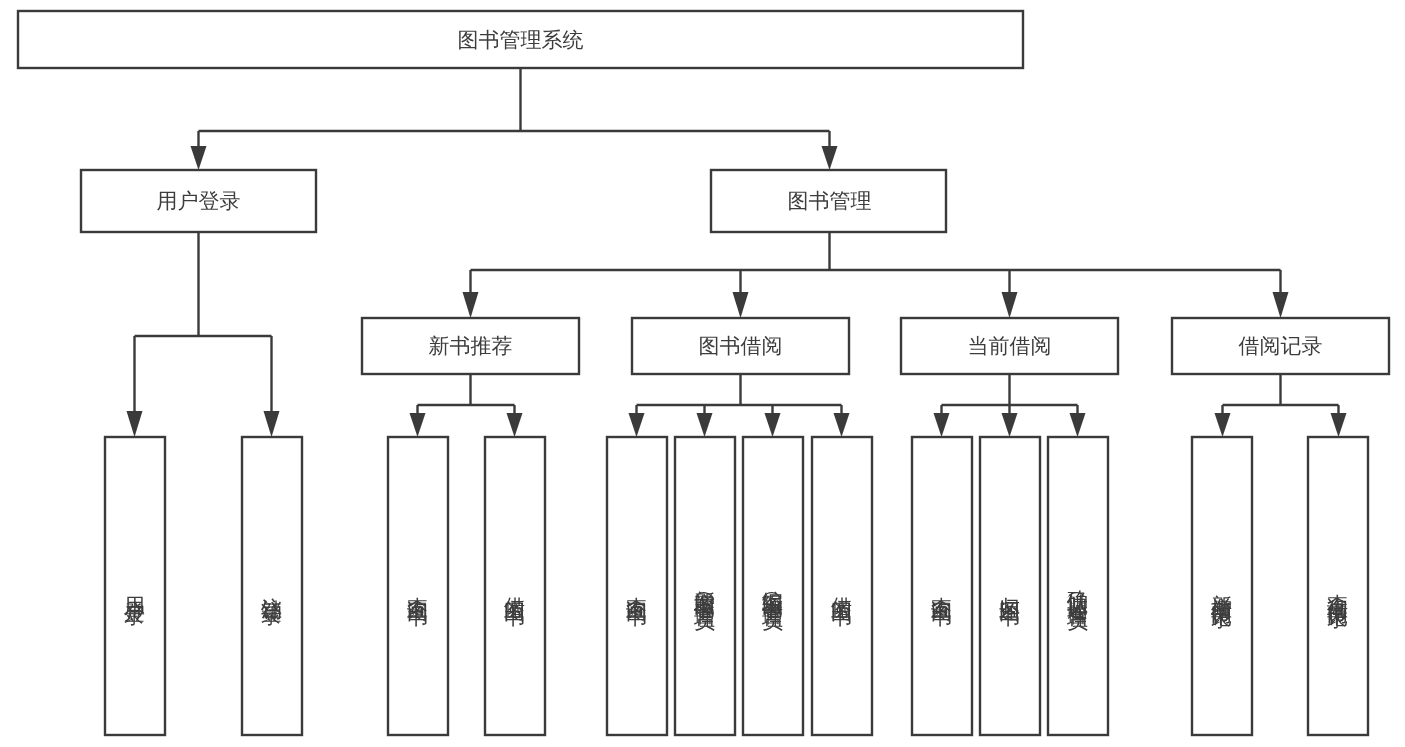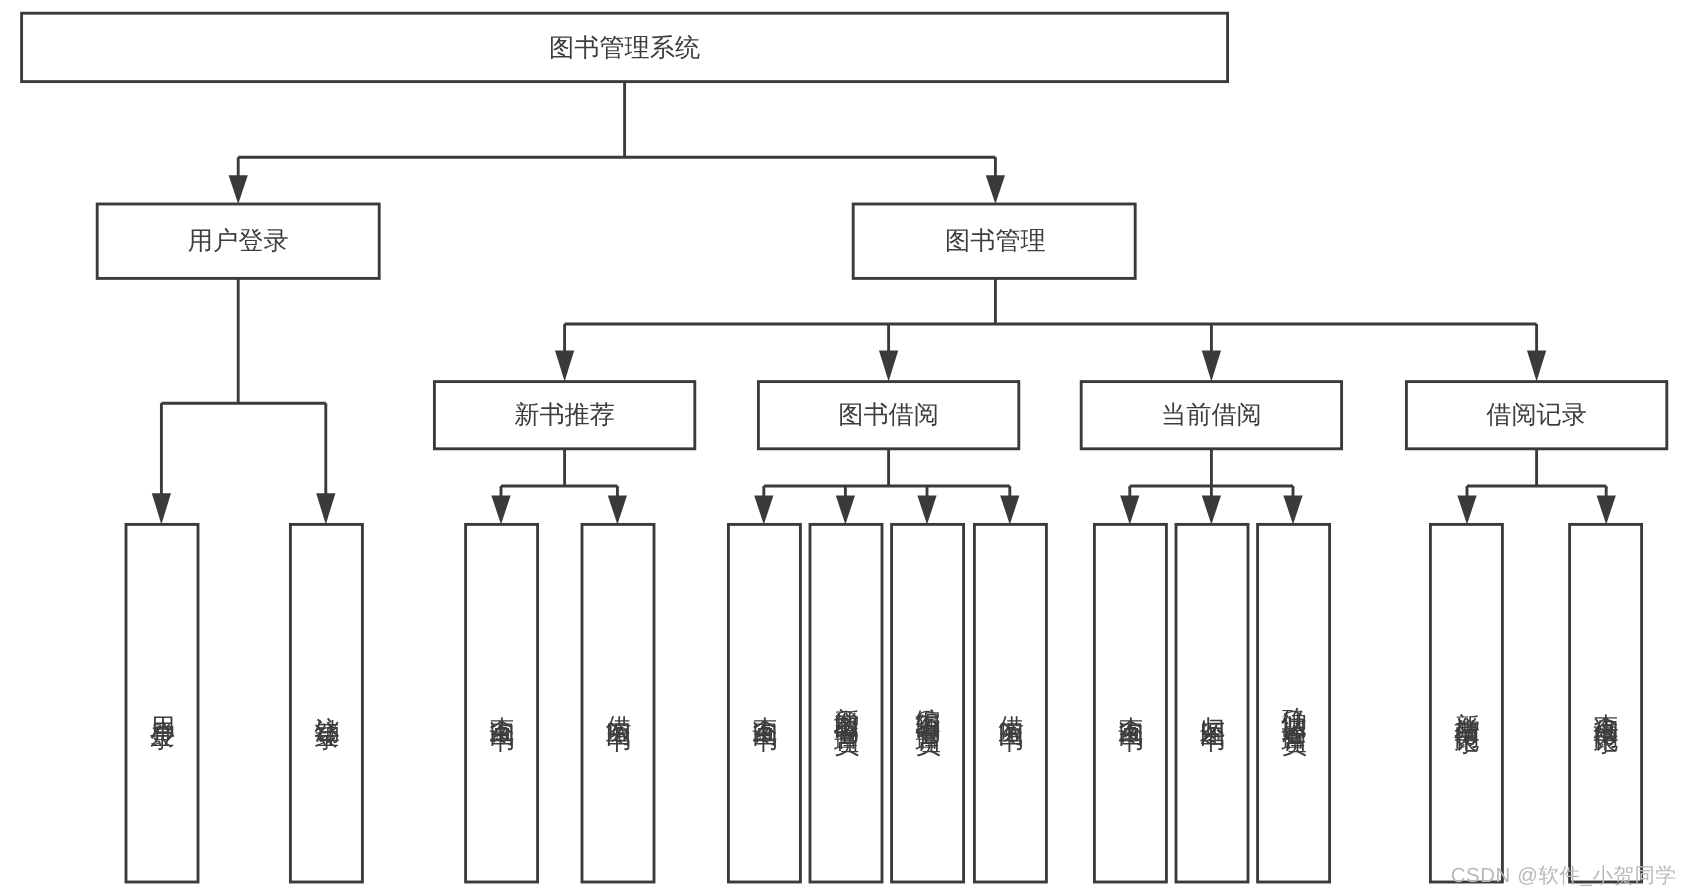--- a/index.html
+++ b/index.html
@@ -245,14 +245,13 @@
     <span class="leaf-label">确认归还（管理员）</span>
   </div>
 
   <div class="leaf-label-wrap" style="left:1192px; top:437px; width:60px; height:298px;">
     <span class="leaf-label">新增借阅记录</span>
   </div>
   <div class="leaf-label-wrap" style="left:1308px; top:437px; width:60px; height:298px;">
     <span class="leaf-label">查询借阅记录</span>
   </div>
 
-  <div class="watermark">CSDN @软件_小贺同学</div>
 </div>
 
 </body></html>

